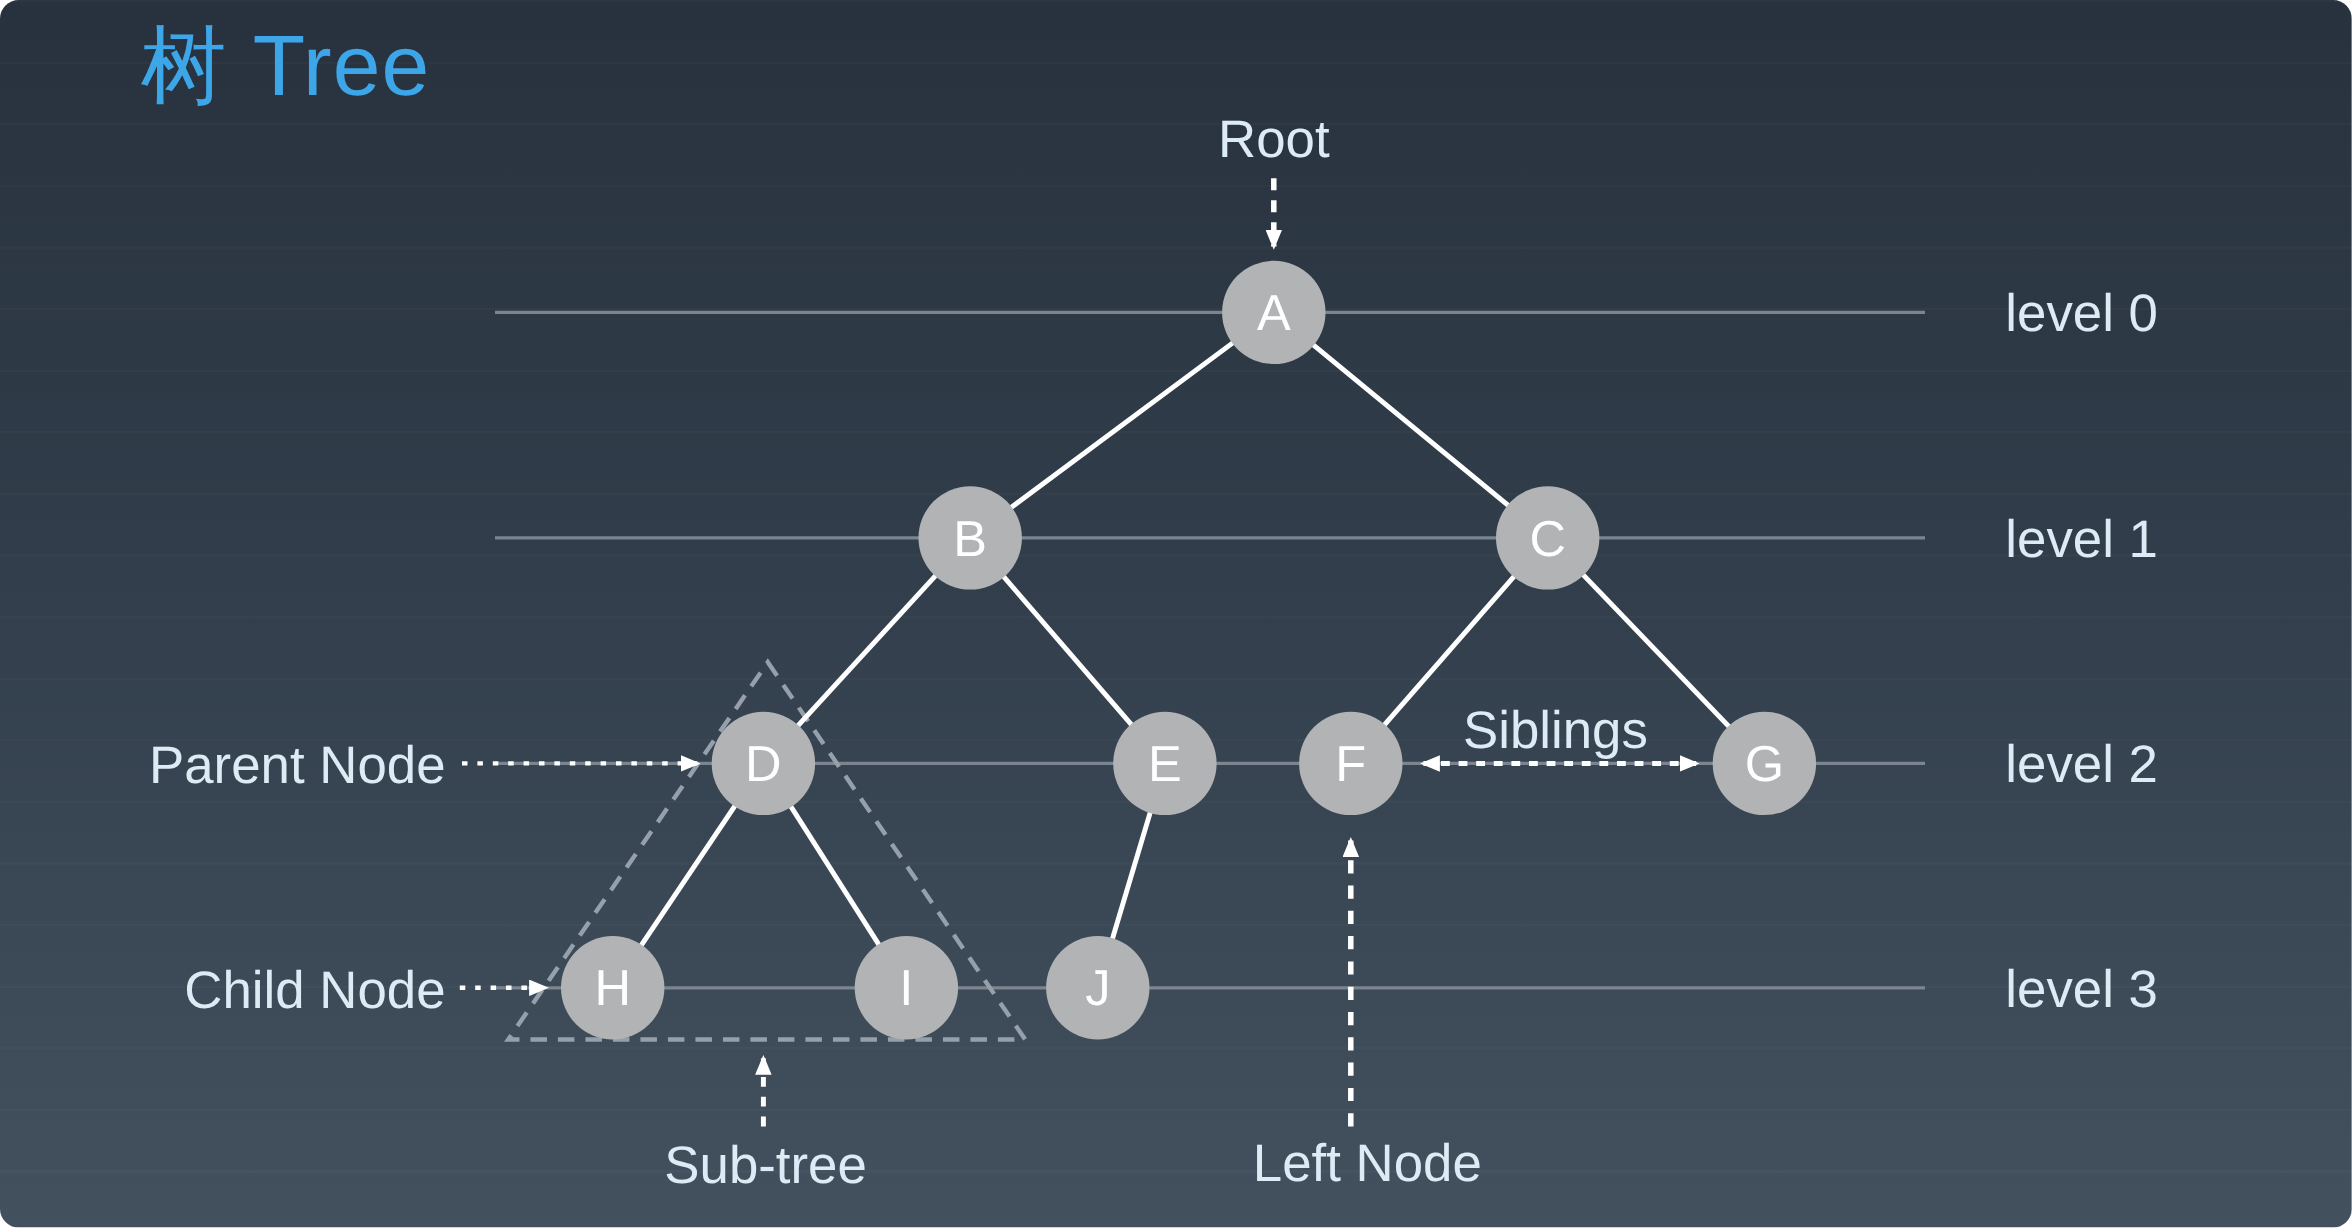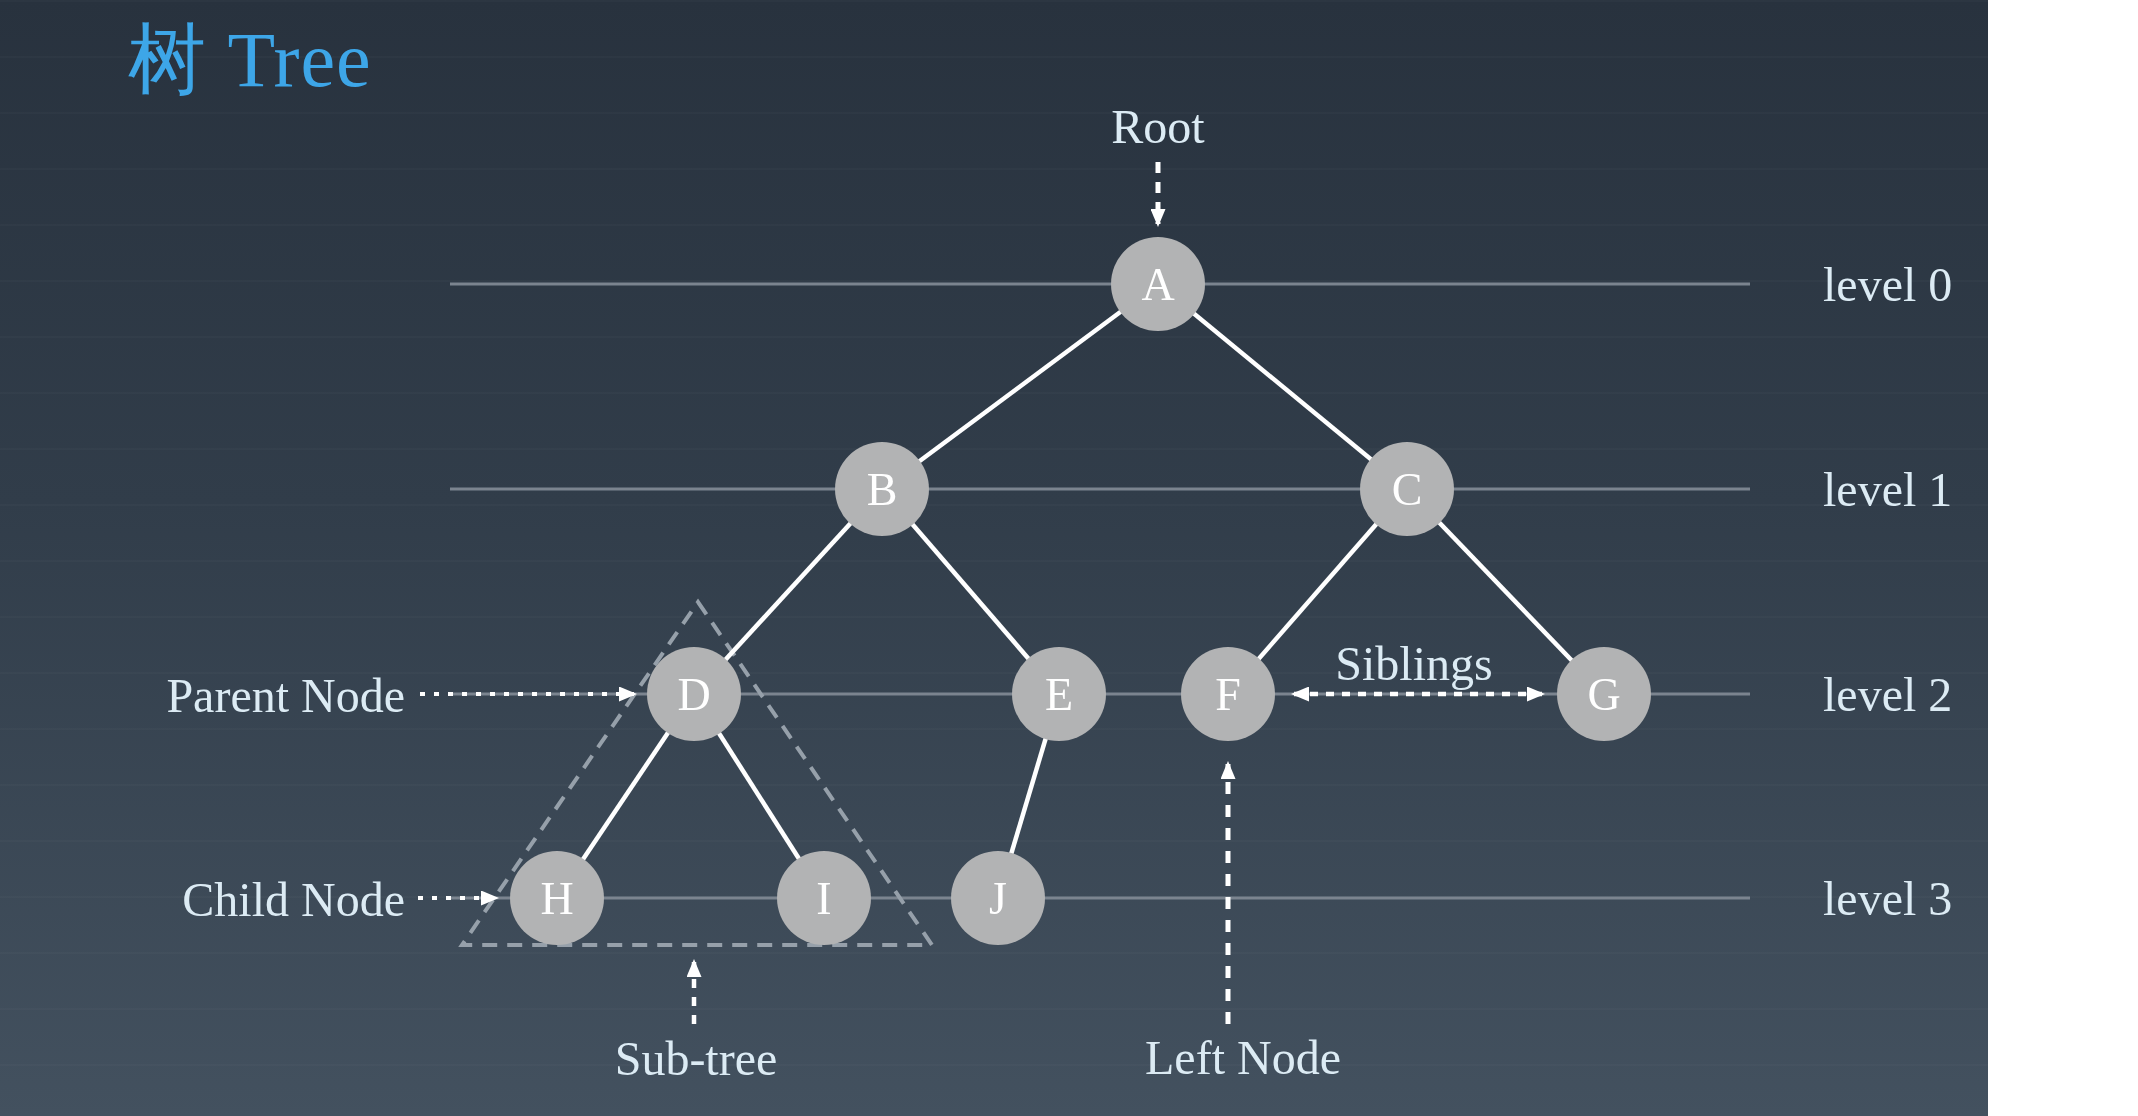--- a/index.html
+++ b/index.html
@@ -4,23 +4,24 @@
 <style>
   :root{
     --bg-top:#28323e; --bg-mid:#313d4a; --bg-bottom:#43515f;
     --title-color:#3da6e8; --label-color:#dcebf4; --line-color:#7b848f;
     --node-fill:#b2b3b4; --node-text:#ffffff; --edge-color:#ffffff;
     --arrow-color:#ffffff; --outline-color:#96a0aa;
   }
   html,body{margin:0;padding:0;}
   body{width:2138px;height:1116px;overflow:hidden;}
   .slide{
-    position:relative;width:1988px;height:1116px;overflow:hidden;
+    position:relative;width:2138px;height:1116px;overflow:hidden;
     background:linear-gradient(180deg,var(--bg-top) 0%,var(--bg-mid) 45%,var(--bg-bottom) 100%);
-    font-family:Liberation Serif, serif;
+    font-family:Liberation Sans, sans-serif;
+    border-radius:17px;
   }
   .slide::after{
     content:"";position:absolute;inset:0;pointer-events:none;
     background:repeating-linear-gradient(180deg,rgba(255,255,255,0.018) 0 2px,rgba(255,255,255,0) 2px 56px);
   }
   .title{
     position:absolute;left:128px;top:8px;z-index:2;
     font-size:78px;font-weight:500;letter-spacing:1px;color:var(--title-color);
   }
   svg{position:absolute;left:0;top:0;z-index:1;}

